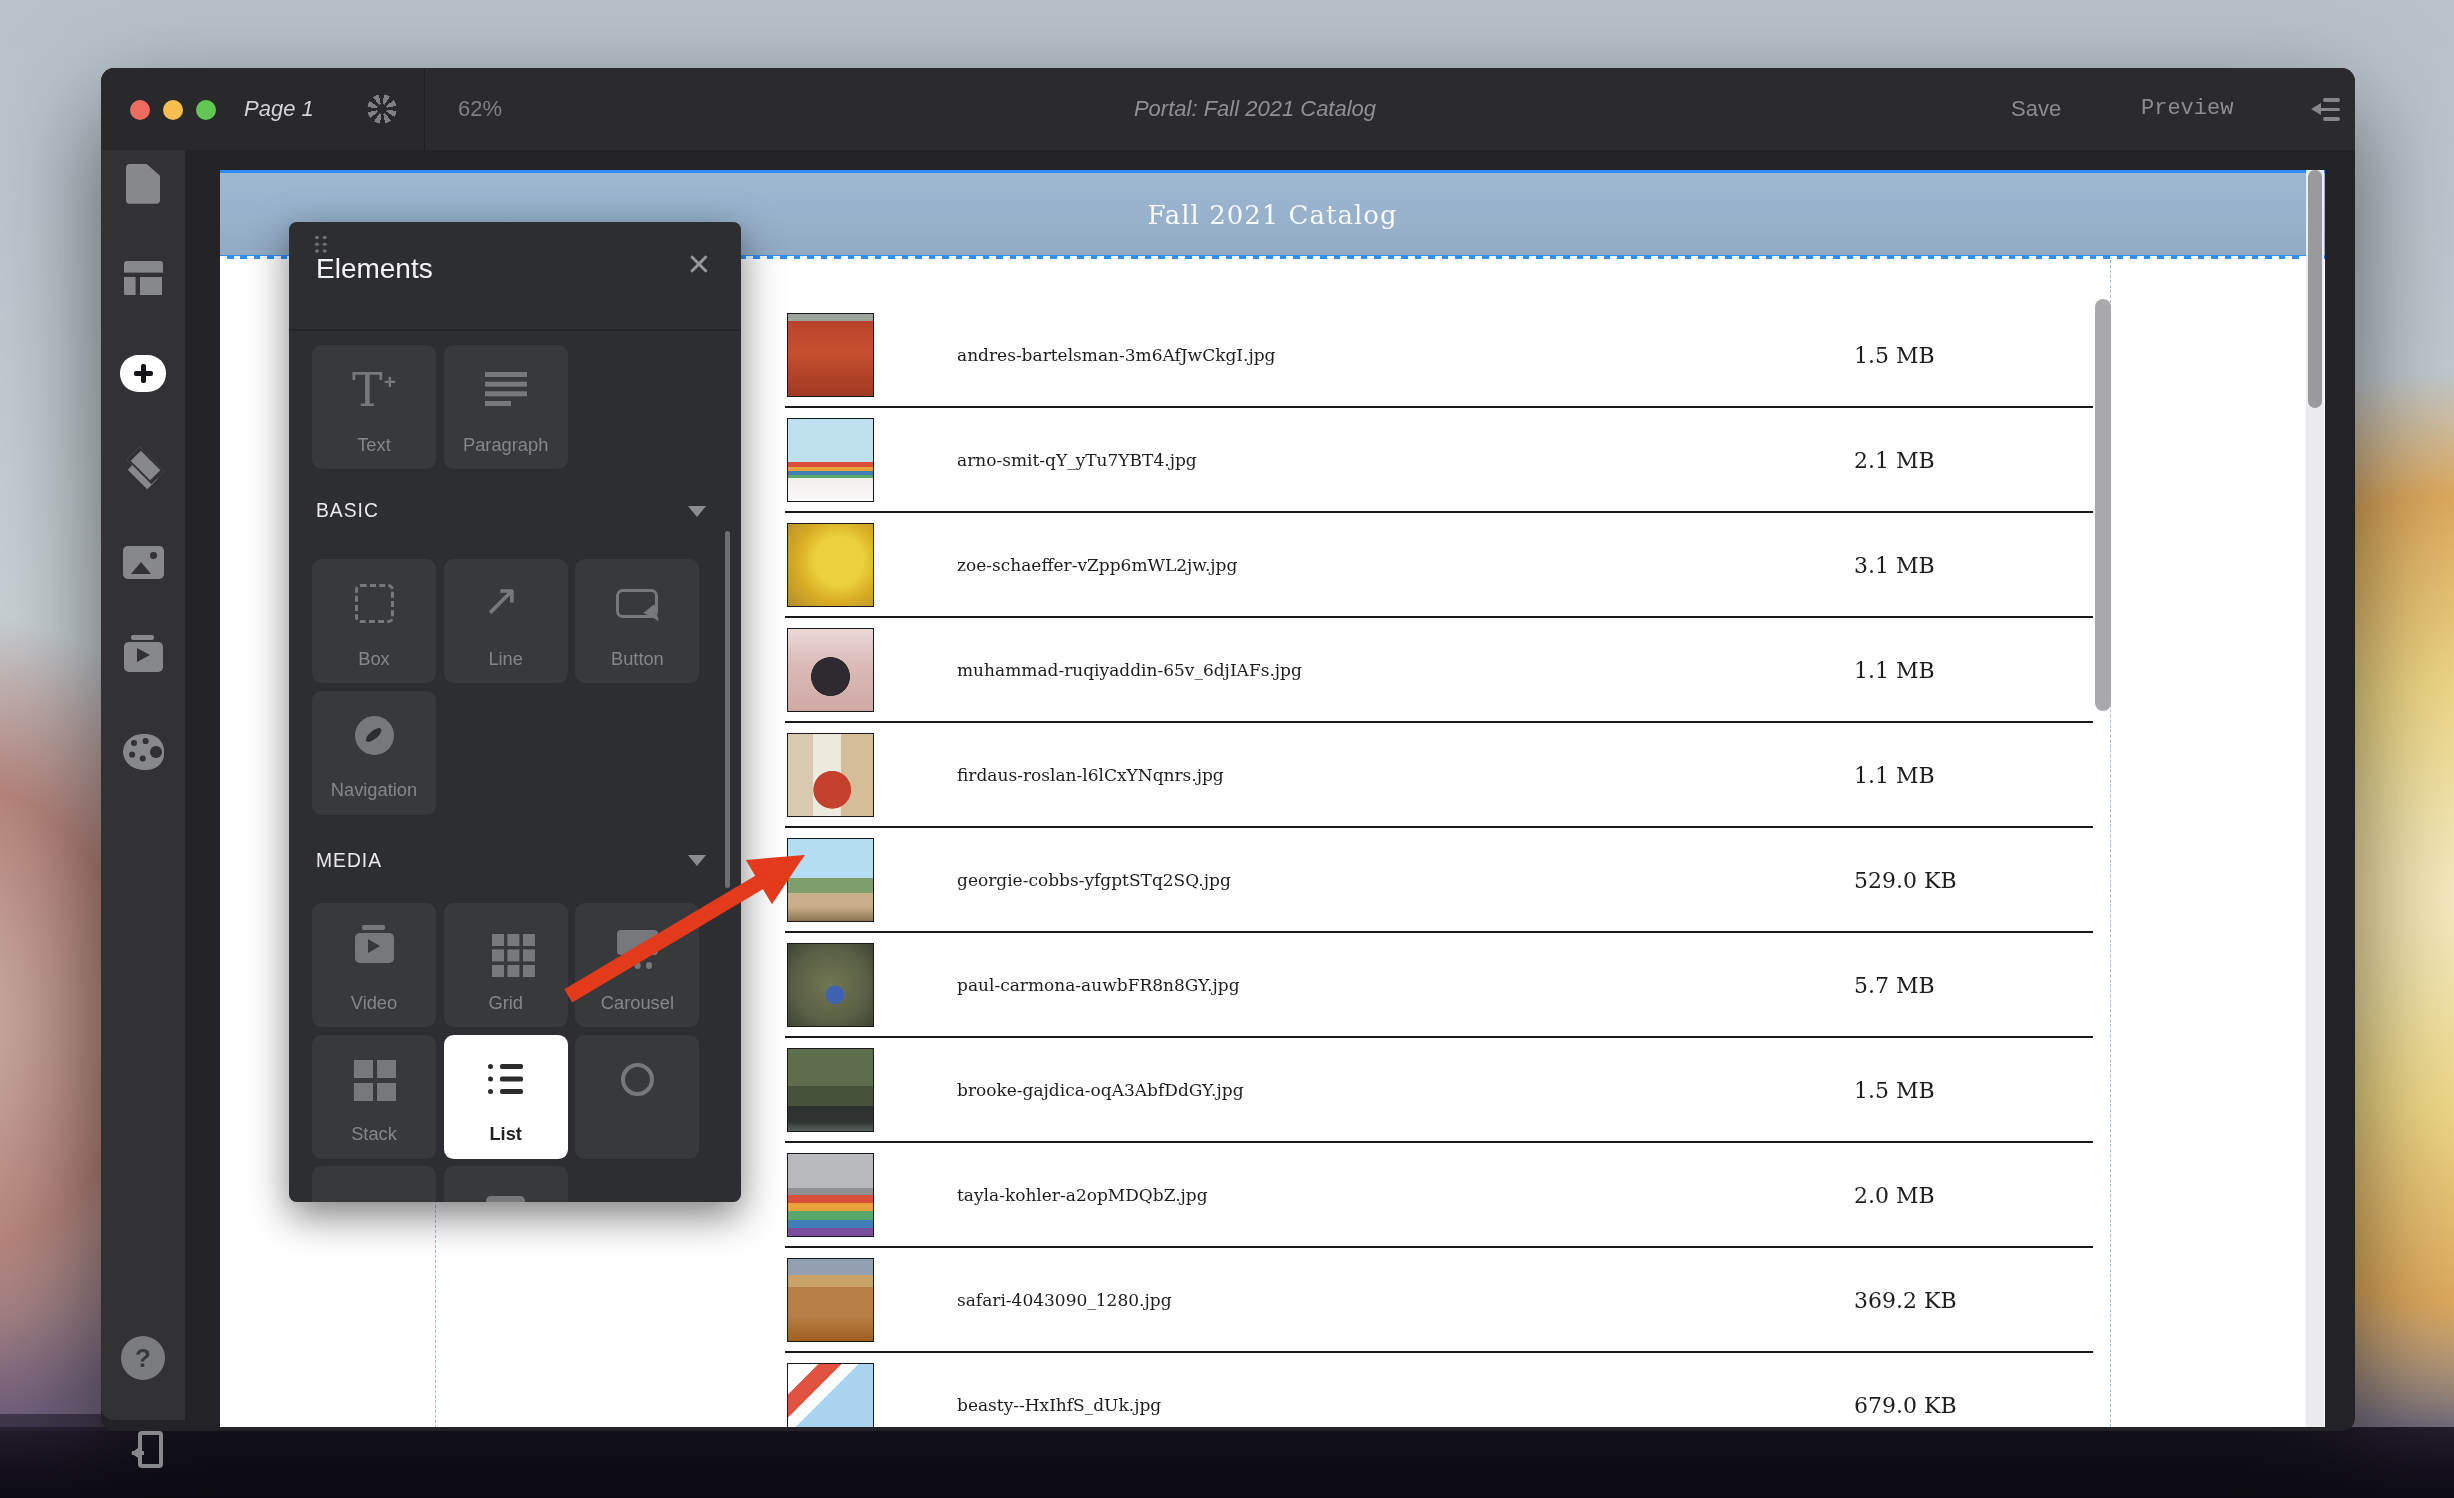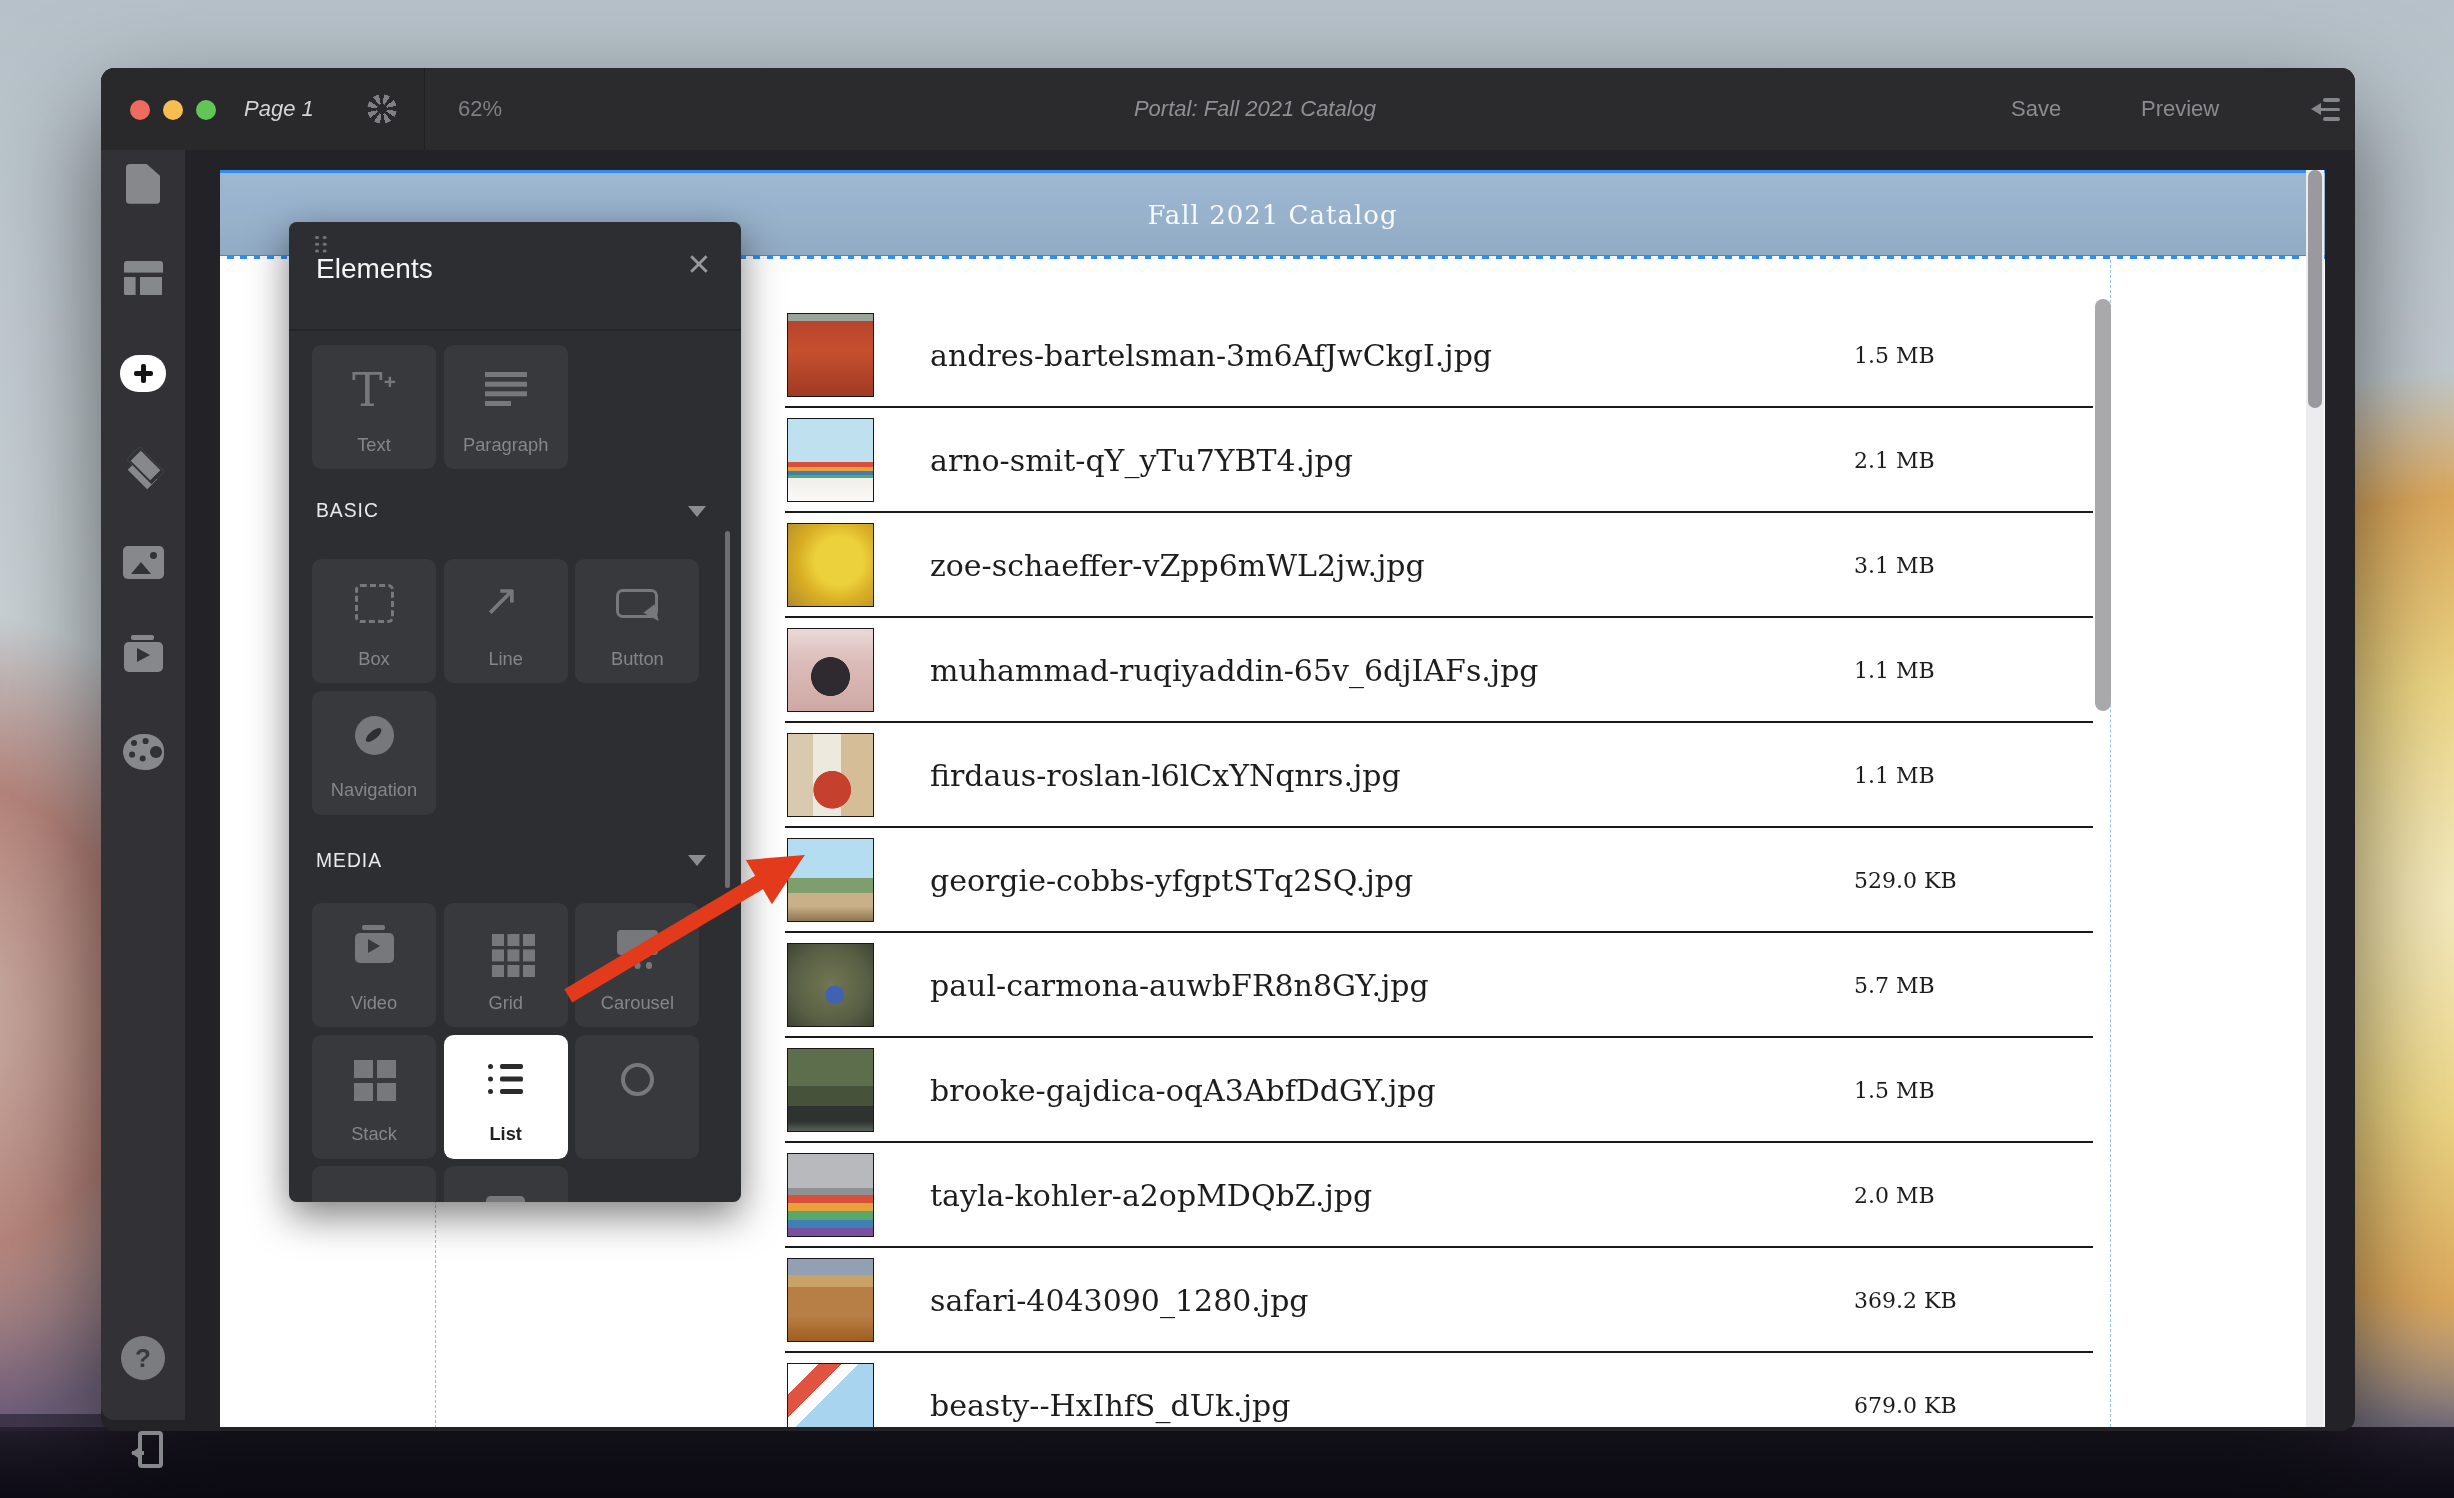--- a/index.html
+++ b/index.html
@@ -31,21 +31,21 @@
   .tl.yellow{left:62px;background:#f6be50;}
   .tl.green{left:95px;background:#62c655;}
   .tb-page{position:absolute;left:143px;top:0;height:82px;line-height:82px;font-size:22px;color:#d3d4d6;font-style:italic;}
   .tb-gear{position:absolute;left:266px;top:26px;width:30px;height:30px;border-radius:50%;
     background:repeating-conic-gradient(from 8deg,#7f8084 0 24deg, transparent 24deg 45deg);
     -webkit-mask:radial-gradient(circle,transparent 0 4.8px,#000 5.3px 14.5px,transparent 15px);
     mask:radial-gradient(circle,transparent 0 4.8px,#000 5.3px 14.5px,transparent 15px);}
   .tb-zoom{position:absolute;left:357px;top:0;height:82px;line-height:82px;font-size:22px;color:#7f8083;}
   .tb-title{position:absolute;left:1154px;top:0;height:82px;line-height:82px;font-size:22px;color:#8f9093;transform:translateX(-50%);white-space:nowrap;font-style:italic;}
   .tb-save{position:absolute;left:1910px;top:0;height:82px;line-height:82px;font-size:22px;color:#8b8c8f;cursor:default;}
-  .tb-preview{position:absolute;left:2040px;top:0;height:82px;line-height:82px;font-size:22px;color:#8b8c8f;}
+  .tb-preview{position:absolute;left:2040px;top:0;height:82px;line-height:82px;font-size:22px;color:#8b8c8f;font-family:Liberation Mono, monospace;}
   .tb-collapse{position:absolute;left:2204px;top:28px;width:35px;height:27px;}
   .tb-collapse:before{content:"";position:absolute;left:0;top:6.8px;width:0;height:0;border:6.8px solid transparent;border-right:10.6px solid #85868a;}
   .tb-collapse .b1,.tb-collapse .b2,.tb-collapse .b3{position:absolute;height:3.9px;background:#85868a;border-radius:1.9px;}
   .tb-collapse .b1{right:0;top:1.9px;width:17.4px;}
   .tb-collapse .b2{right:0;top:11.6px;width:22px;}
   .tb-collapse .b3{right:0;top:21px;width:17.4px;}
 
   
   .sidebar{position:absolute;left:0;top:82px;width:84px;height:1270px;background:#323236;border-radius:0 0 0 13.5px;}
   .side-item{position:absolute;left:0;width:84px;height:85px;display:flex;align-items:center;justify-content:center;}
@@ -85,21 +85,21 @@
   .page-title{position:absolute;left:0;right:0;top:0;height:80px;line-height:85px;text-align:center;
     font-family:"DejaVu Serif",serif;font-size:26px;color:#f7f9fb;letter-spacing:1px;}
 
   .guide{position:absolute;width:0;border-left:1.9px dashed #8ec1ec;opacity:.95;}
   .guide.left{left:215px;top:965px;height:293px;}
   .guide.right{left:1890px;top:0;height:1257px;}
 
   .rows{position:absolute;left:565px;top:133px;width:1308px;}
   .row{position:relative;height:105px;box-sizing:border-box;border-bottom:2.9px solid #191919;background:#fff;}
   .thumb{position:absolute;left:1.9px;top:9.7px;width:87px;height:84px;border:1.9px solid #17171c;box-sizing:border-box;}
-  .fname{position:absolute;left:145px;top:52px;transform:translateY(-50%);font-family:"DejaVu Serif",serif;font-size:30px;color:#1d1d1d;white-space:nowrap;}
+  .fname{position:absolute;left:172px;top:52px;transform:translateY(-50%);font-family:"DejaVu Serif",serif;font-size:17px;color:#1d1d1d;white-space:nowrap;}
   .fsize{position:absolute;left:1069px;top:52px;transform:translateY(-50%);font-family:"DejaVu Serif",serif;font-size:22px;color:#1d1d1d;white-space:nowrap;}
 
   
   .th-tulips{background:linear-gradient(180deg,#9aa49b 0 8%,#b7442c 8%,#c6502e 45%,#a03a23 100%);}
   .th-houses{background:linear-gradient(180deg,#bfe0ee 0 52%,#d94f3a 52% 58%,#e8a23c 58% 63%,#3f7fb5 63% 68%,#58a86b 68% 72%,#f0eeea 72%,#fbfaf8 100%);}
   .th-flowers{background:radial-gradient(circle at 60% 45%,#ecd13c 0 35%,#d9ae24 60%,#b28c2e 100%);}
   .th-hijab{background:radial-gradient(circle at 50% 58%,#2e2a30 0 30%,transparent 31%),linear-gradient(180deg,#ead9d8 0%,#dcbcb8 40%,#cfa9a4 100%);}
   .th-scooter{background:radial-gradient(circle at 52% 68%,#c6402e 0 26%,transparent 27%),linear-gradient(90deg,#d9c9ae 0 30%,#eee9dd 30% 62%,#d4bd97 62%);}
   .th-palms{background:linear-gradient(180deg,#b5ddf1 0 48%,#7f9e6e 48% 66%,#c9b089 66% 82%,#8d7553 100%);}
   .th-peacock{background:radial-gradient(circle at 55% 62%,#3f63b0 0 13%,transparent 14%),radial-gradient(circle at 50% 50%,#717752 0%,#585e44 65%,#3d4432 100%);}

